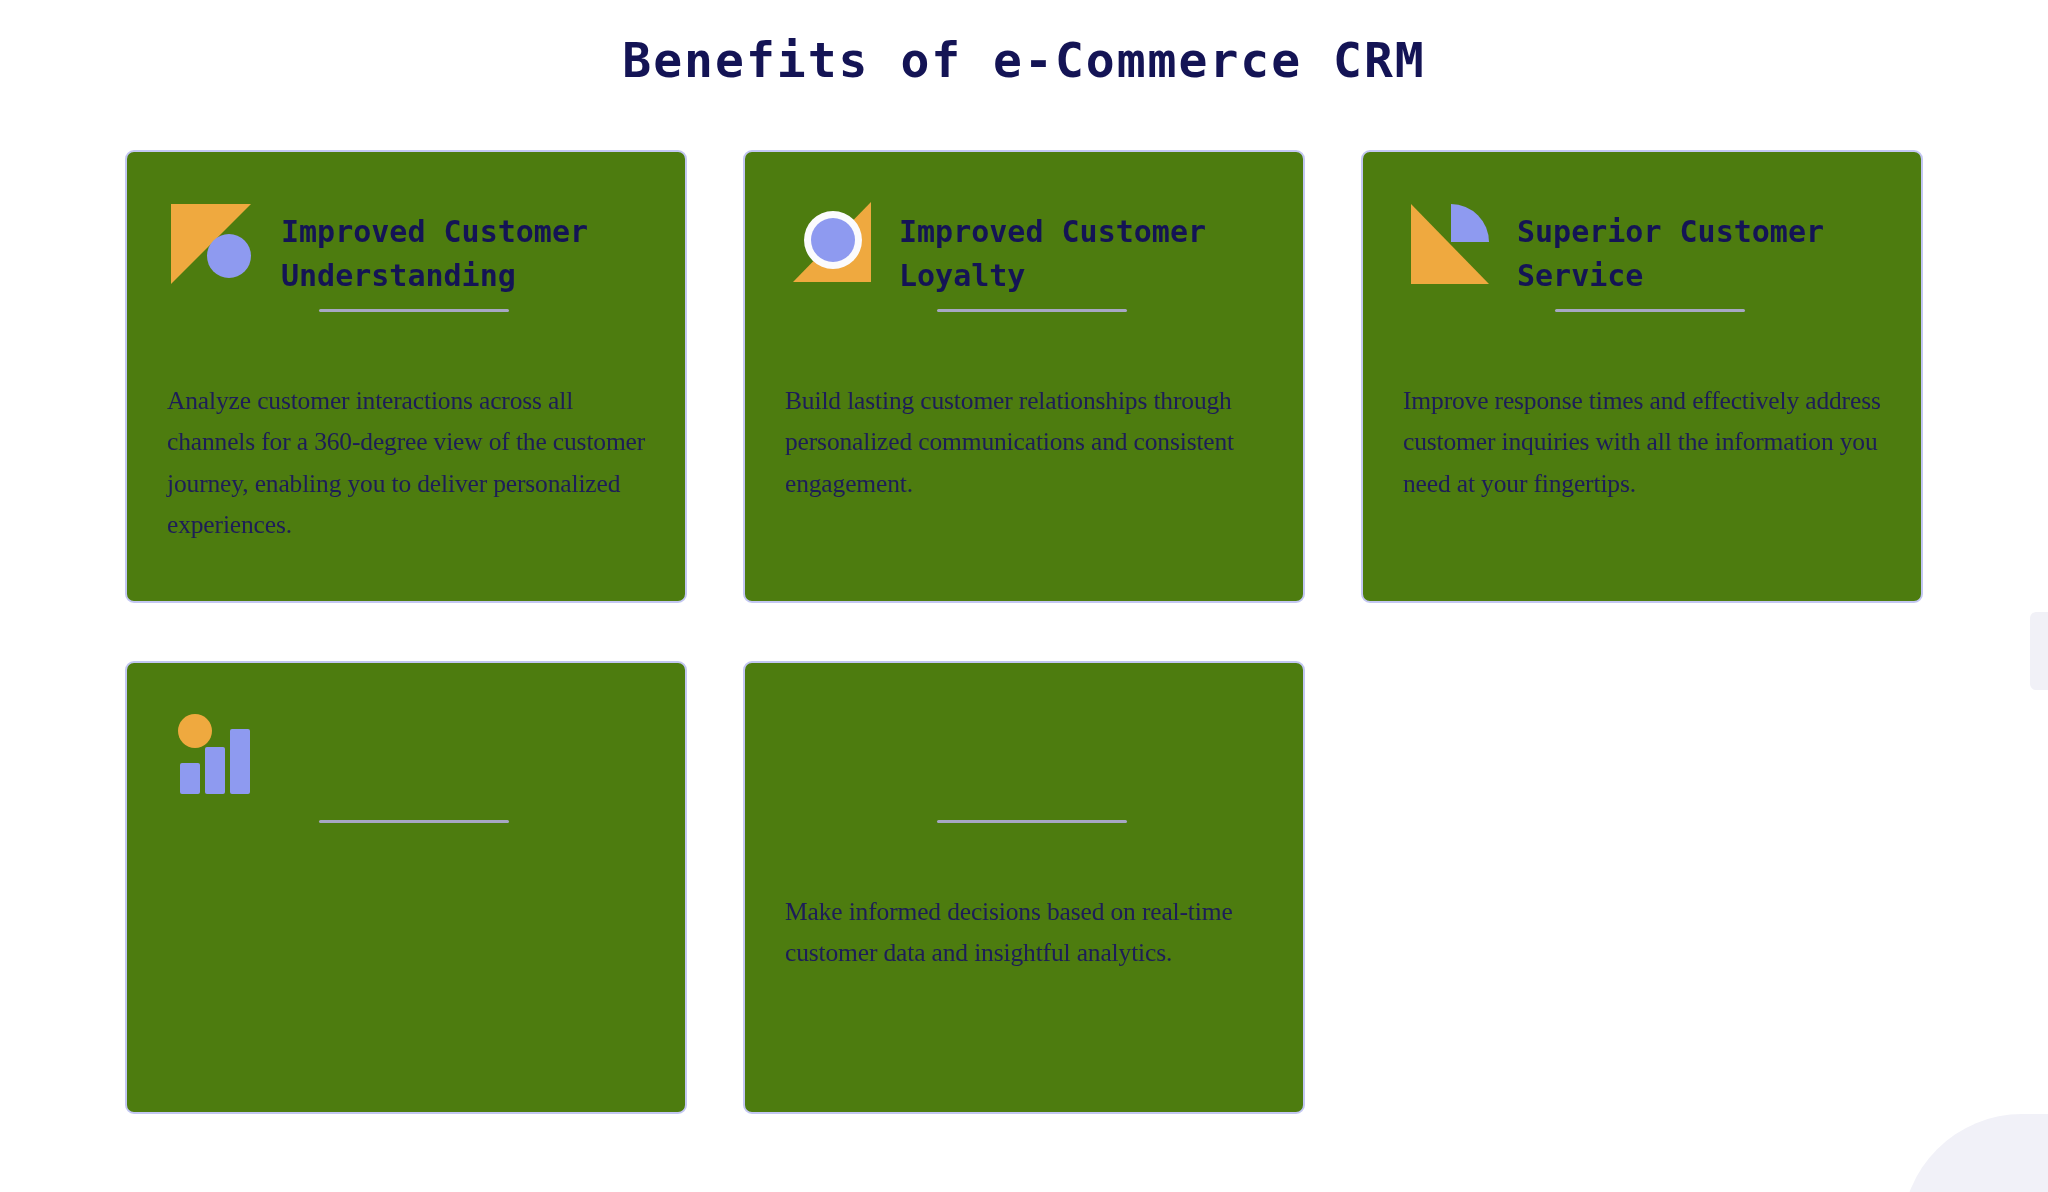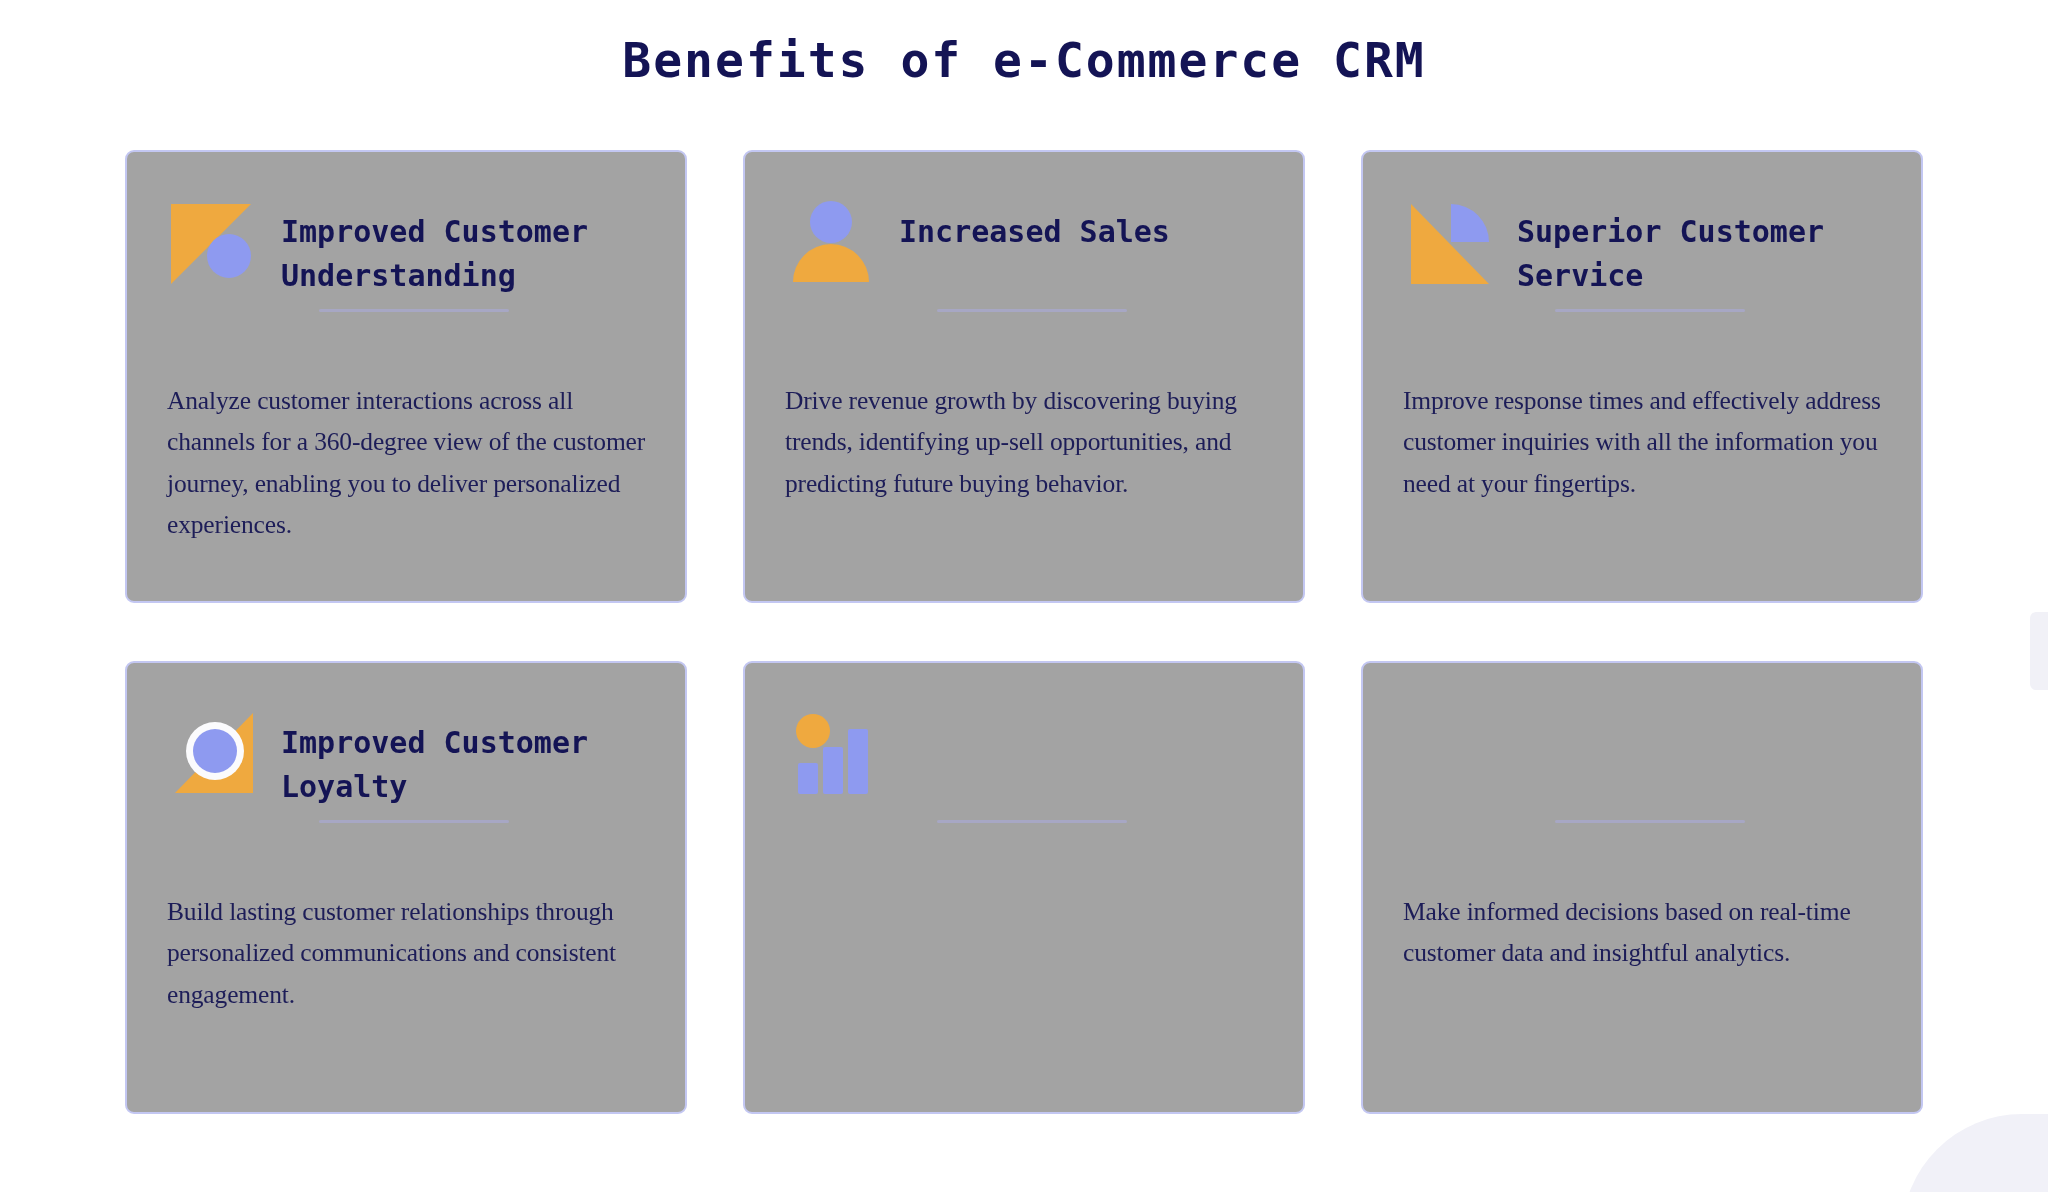--- a/index.html
+++ b/index.html
@@ -35,21 +35,21 @@
     display: grid;
     grid-template-columns: repeat(3, 562px);
     grid-template-rows: 453px 453px;
     column-gap: 56px;
     row-gap: 58px;
     justify-content: center;
     margin-top: 60px;
   }
 
   .card {
-    background: #a3a3a3;
+    background: #4d7c0f;
     border: 2px solid #c3c7f2;
     border-radius: 9px;
     padding: 44px 40px 0 40px;
     position: relative;
     overflow: hidden;
   }
 
   .card-head {
     display: flex;
     align-items: flex-start;
@@ -137,61 +137,48 @@
           <polygon points="4,6 84,6 4,86" fill="#efa93f"></polygon>
           <circle cx="62" cy="58" r="22" fill="#8e9af0"></circle>
         </svg>
       </span>
       <div class="card-title">Improved Customer Understanding</div>
     </div>
     <div class="divider"></div>
     <p class="card-body">Analyze customer interactions across all channels for a 360-degree view of the customer journey, enabling you to deliver personalized experiences.</p>
   </div>
 
-  <div class="card">
-    <div class="card-head">
-      <span class="icon">
-        <svg viewBox="0 0 92 92" xmlns="http://www.w3.org/2000/svg">
-          <circle cx="46" cy="24" r="21" fill="#8e9af0"></circle>
-          <path d="M8 84 A38 38 0 0 1 84 84 Z" fill="#efa93f"></path>
-        </svg>
-      </span>
-      <div class="card-title">Increased Sales</div>
-    </div>
-    <div class="divider"></div>
-    <p class="card-body">Drive revenue growth by discovering buying trends, identifying up-sell opportunities, and predicting future buying behavior.</p>
-  </div>
-
-  <div class="card">
-    <div class="card-head">
-      <span class="icon">
-        <svg viewBox="0 0 92 92" xmlns="http://www.w3.org/2000/svg">
-          <polygon points="8,6 8,86 86,86" fill="#efa93f"></polygon>
-          <path d="M48 6 A38 38 0 0 1 86 44 L48 44 Z" fill="#8e9af0"></path>
-        </svg>
-      </span>
-      <div class="card-title">Superior Customer Service</div>
-    </div>
-    <div class="divider"></div>
-    <p class="card-body">Improve response times and effectively address customer inquiries with all the information you need at your fingertips.</p>
-  </div>
 
   <div class="card">
     <div class="card-head">
       <span class="icon">
         <svg viewBox="0 0 92 92" xmlns="http://www.w3.org/2000/svg">
           <polygon points="86,4 86,84 8,84" fill="#efa93f"></polygon>
           <circle cx="48" cy="42" r="29" fill="#fbfbfd"></circle>
           <circle cx="48" cy="42" r="22" fill="#8e9af0"></circle>
         </svg>
       </span>
       <div class="card-title">Improved Customer Loyalty</div>
     </div>
     <div class="divider"></div>
     <p class="card-body">Build lasting customer relationships through personalized communications and consistent engagement.</p>
+  </div>
+
+  <div class="card">
+    <div class="card-head">
+      <span class="icon">
+        <svg viewBox="0 0 92 92" xmlns="http://www.w3.org/2000/svg">
+          <polygon points="8,6 8,86 86,86" fill="#efa93f"></polygon>
+          <path d="M48 6 A38 38 0 0 1 86 44 L48 44 Z" fill="#8e9af0"></path>
+        </svg>
+      </span>
+      <div class="card-title">Superior Customer Service</div>
+    </div>
+    <div class="divider"></div>
+    <p class="card-body">Improve response times and effectively address customer inquiries with all the information you need at your fingertips.</p>
   </div>
 
   <div class="card">
     <div class="card-head">
       <span class="icon">
         <svg viewBox="0 0 92 92" xmlns="http://www.w3.org/2000/svg">
           <circle cx="28" cy="22" r="17" fill="#efa93f"></circle>
           <rect x="13" y="54" width="20" height="31" rx="2" fill="#8e9af0"></rect>
           <rect x="38" y="38" width="20" height="47" rx="2" fill="#8e9af0"></rect>
           <rect x="63" y="20" width="20" height="65" rx="2" fill="#8e9af0"></rect>

